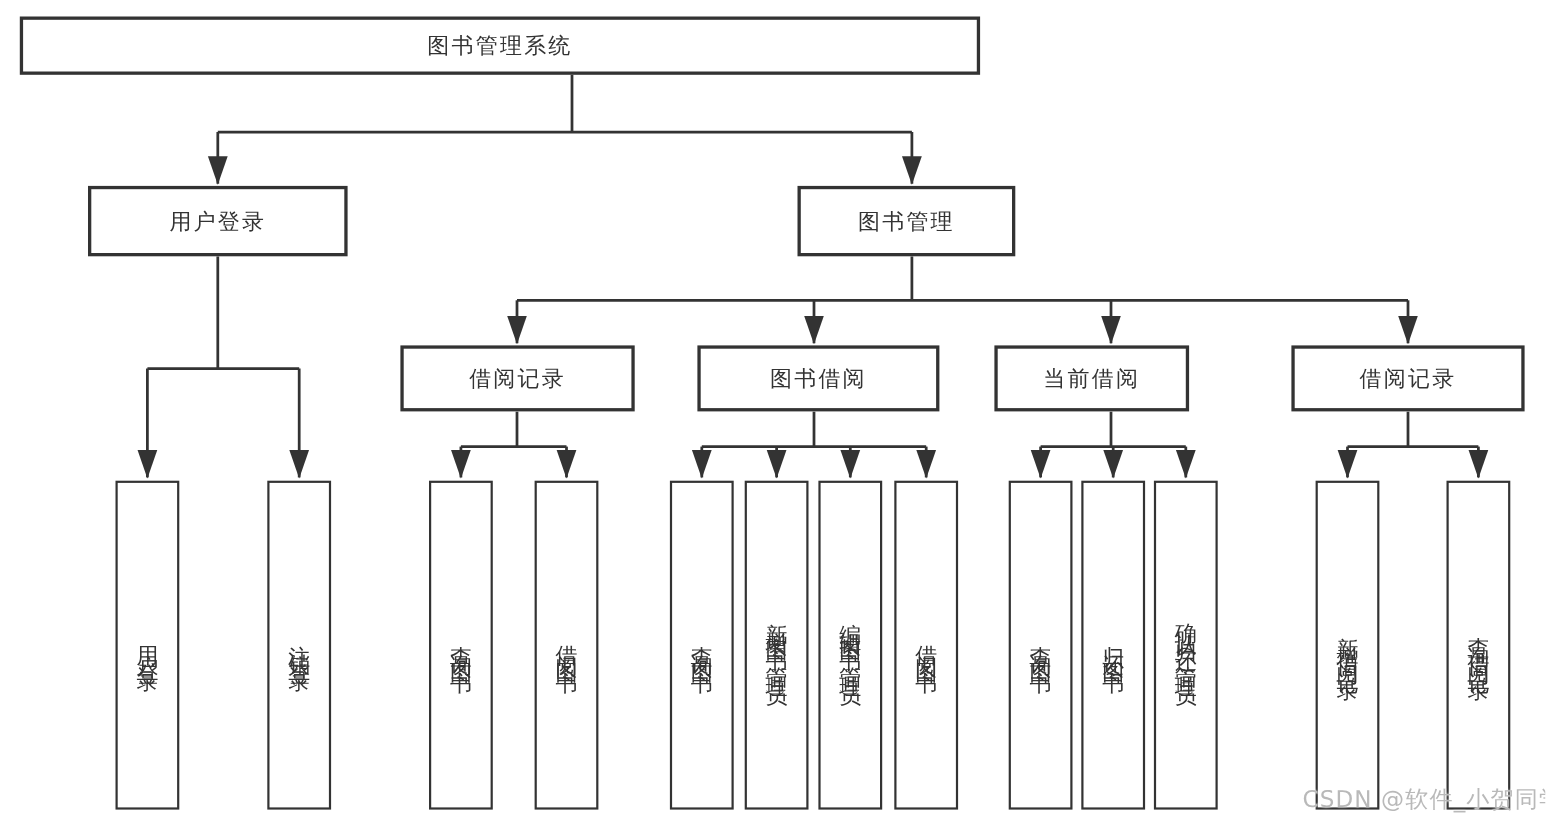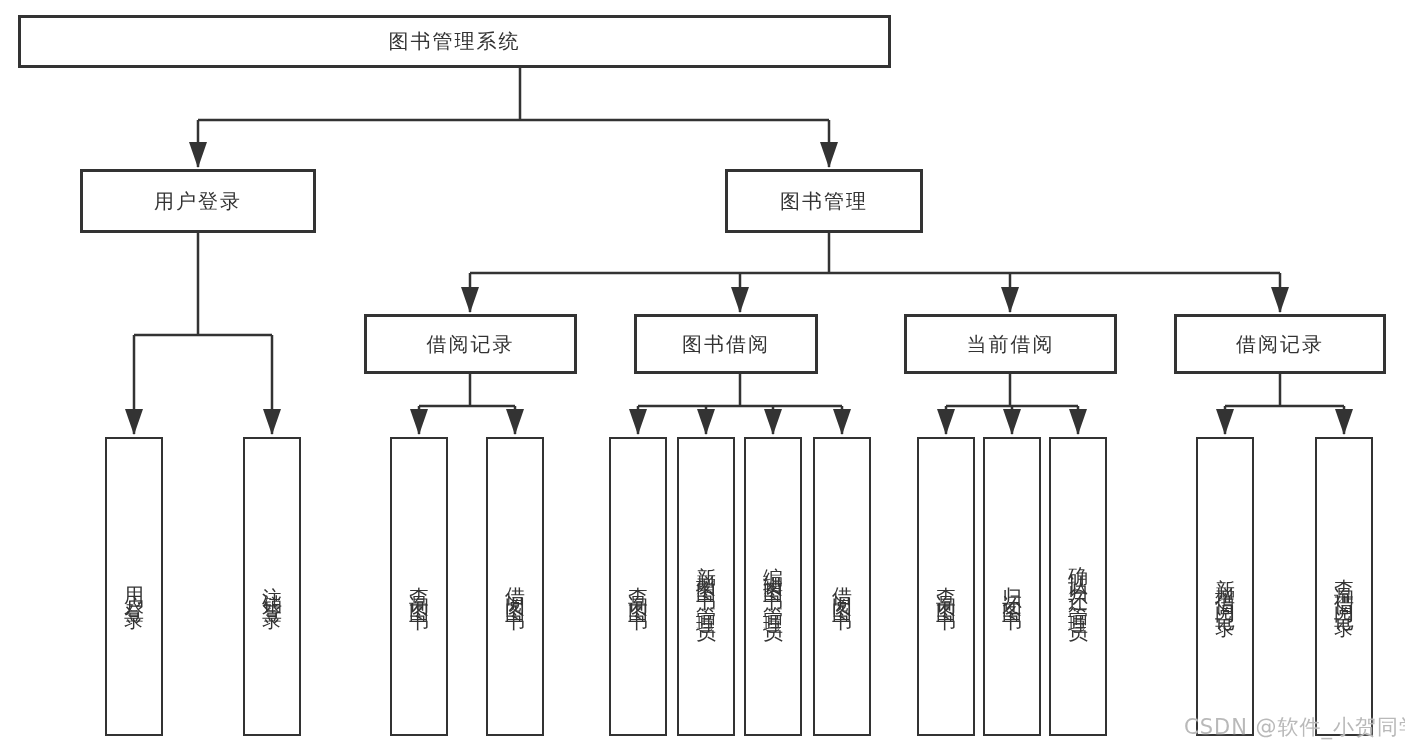--- a/index.html
+++ b/index.html
@@ -30,22 +30,22 @@
     font-size:20px;
     letter-spacing:8px;
     line-height:1.05;
     white-space:nowrap;
   }
   
   .n-root{left:18px;top:15px;width:873px;height:53px;}
   .n-l2a{left:80px;top:169px;width:236px;height:64px;}
   .n-l2b{left:712px;top:169px;width:198px;height:64px;margin-left:13px;}
   .n-l3a{left:364px;top:314px;width:213px;height:60px;}
-  .n-l3b{left:634px;top:314px;width:184px;height:60px;text-align:center;}
-  .n-l3c{left:904px;top:314px;width:213px;height:60px;}
+  .n-l3b{left:634px;top:314px;width:220px;height:60px;text-align:center;}
+  .n-l3c{left:904px;top:314px;width:177px;height:60px;}
   .n-l3d{left:1174px;top:314px;width:212px;height:60px;}
   .lf1{left:105px;}  .lf2{left:243px;}
   .lf3{left:390px;}  .lf4{left:486px;}
   .lf5{left:609px;}  .lf6{left:677px;}  .lf7{left:744px;}  .lf8{left:813px;}
   .lf9{left:917px;}  .lf10{left:983px;} .lf11{left:1049px;}
   .lf12{left:1196px;} .lf13{left:1315px;}
   .watermark{
     position:absolute;
     left:1184px;top:713px;
     font-size:21px;

